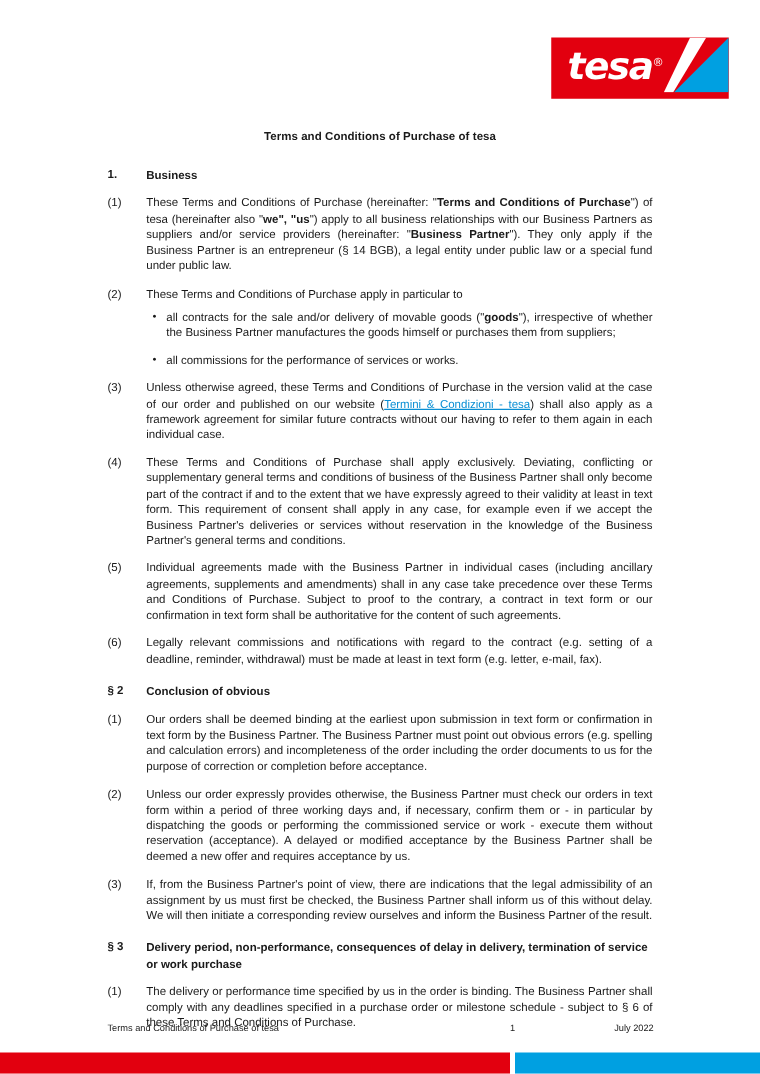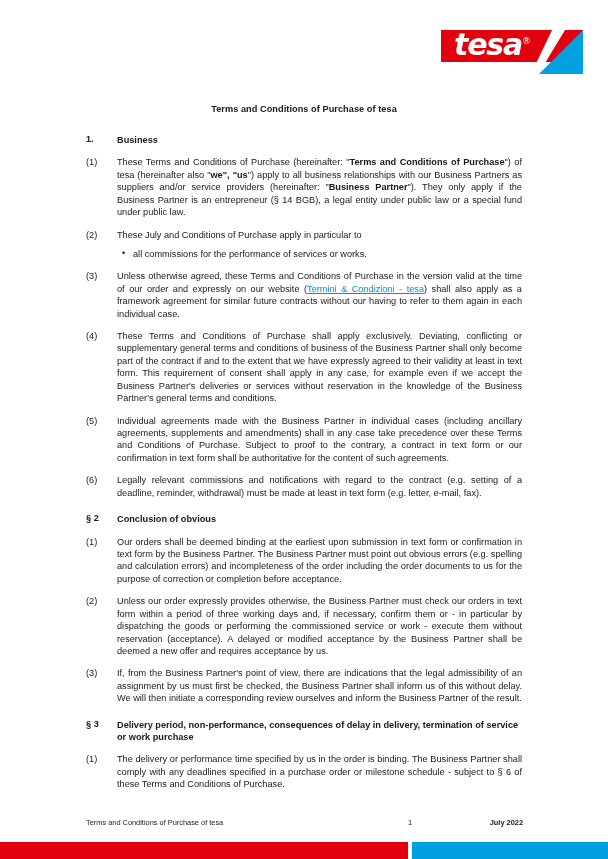--- a/index.html
+++ b/index.html
@@ -15,21 +15,21 @@
     color: #1a1a1a;
     overflow: hidden;
   }
 
   
   .logo-wrap {
     position: absolute;
     top: 30px;
     left: 441px;
     width: 142px;
-    height: 32px;
+    height: 49px;
   }
   .logo-red {
     position: absolute;
     inset: 0;
     background: #e2000f;
   }
   .logo-blue-corner {
     position: absolute;
     top: 0;
     right: 0;
@@ -158,21 +158,20 @@
   .footer .f-left { flex: 0 0 auto; }
   .footer .f-page {
     position: absolute;
     left: 322px;
     top: 0;
   }
   .footer .f-date {
     position: absolute;
     right: 0;
     top: 0;
-    font-weight: bold;
   }
 
   .bottom-bar {
     position: absolute;
     left: 0;
     bottom: 0;
     width: 608px;
     height: 17px;
   }
   .bar-red {
@@ -211,30 +210,31 @@
     <div class="sec-title">Business</div>
   </div>
 
   <div class="para">
     <div class="p-num">(1)</div>
     <div class="p-body"><span>These Terms and Conditions of Purchase (hereinafter: "</span><b>Terms and Conditions of Purchase</b><span>") of tesa (hereinafter also "</span><b>we", "us</b><span>") apply to all business relationships with our Business Partners as suppliers and/or service providers (hereinafter: "</span><b>Business Partner</b><span>"). They only apply if the Business Partner is an entrepreneur (§ 14 BGB), a legal entity under public law or a special fund under public law.</span></div>
   </div>
 
   <div class="para tight">
     <div class="p-num">(2)</div>
-    <div class="p-body">These July and Conditions of Purchase apply in particular to</div>
+    <div class="p-body">These Terms and Conditions of Purchase apply in particular to</div>
   </div>
 
   <ul class="bullets">
+    <li><span>all contracts for the sale and/or delivery of movable goods ("</span><b>goods</b><span>"), irrespective of whether the Business Partner manufactures the goods himself or purchases them from suppliers;</span></li>
     <li><span>all commissions for the performance of services or works.</span></li>
   </ul>
 
   <div class="para">
     <div class="p-num">(3)</div>
-    <div class="p-body"><span>Unless otherwise agreed, these Terms and Conditions of Purchase in the version valid at the time of our order and expressly on our website (</span><a class="doclink" href="#">Termini &amp; Condizioni - tesa</a><span>) shall also apply as a framework agreement for similar future contracts without our having to refer to them again in each individual case.</span></div>
+    <div class="p-body"><span>Unless otherwise agreed, these Terms and Conditions of Purchase in the version valid at the case of our order and published on our website (</span><a class="doclink" href="#">Termini &amp; Condizioni - tesa</a><span>) shall also apply as a framework agreement for similar future contracts without our having to refer to them again in each individual case.</span></div>
   </div>
 
   <div class="para">
     <div class="p-num">(4)</div>
     <div class="p-body">These Terms and Conditions of Purchase shall apply exclusively. Deviating, conflicting or supplementary general terms and conditions of business of the Business Partner shall only become part of the contract if and to the extent that we have expressly agreed to their validity at least in text form. This requirement of consent shall apply in any case, for example even if we accept the Business Partner's deliveries or services without reservation in the knowledge of the Business Partner's general terms and conditions.</div>
   </div>
 
   <div class="para">
     <div class="p-num">(5)</div>
     <div class="p-body">Individual agreements made with the Business Partner in individual cases (including ancillary agreements, supplements and amendments) shall in any case take precedence over these Terms and Conditions of Purchase. Subject to proof to the contrary, a contract in text form or our confirmation in text form shall be authoritative for the content of such agreements.</div>

